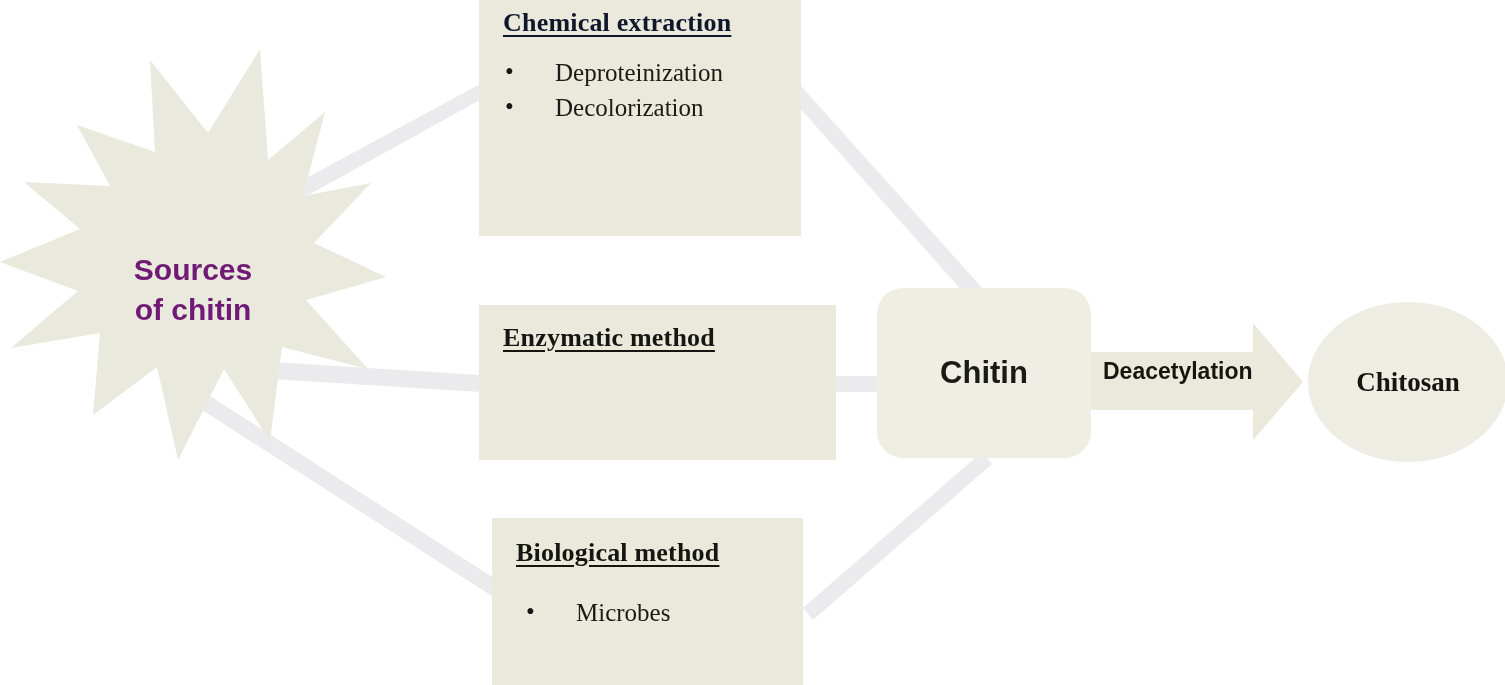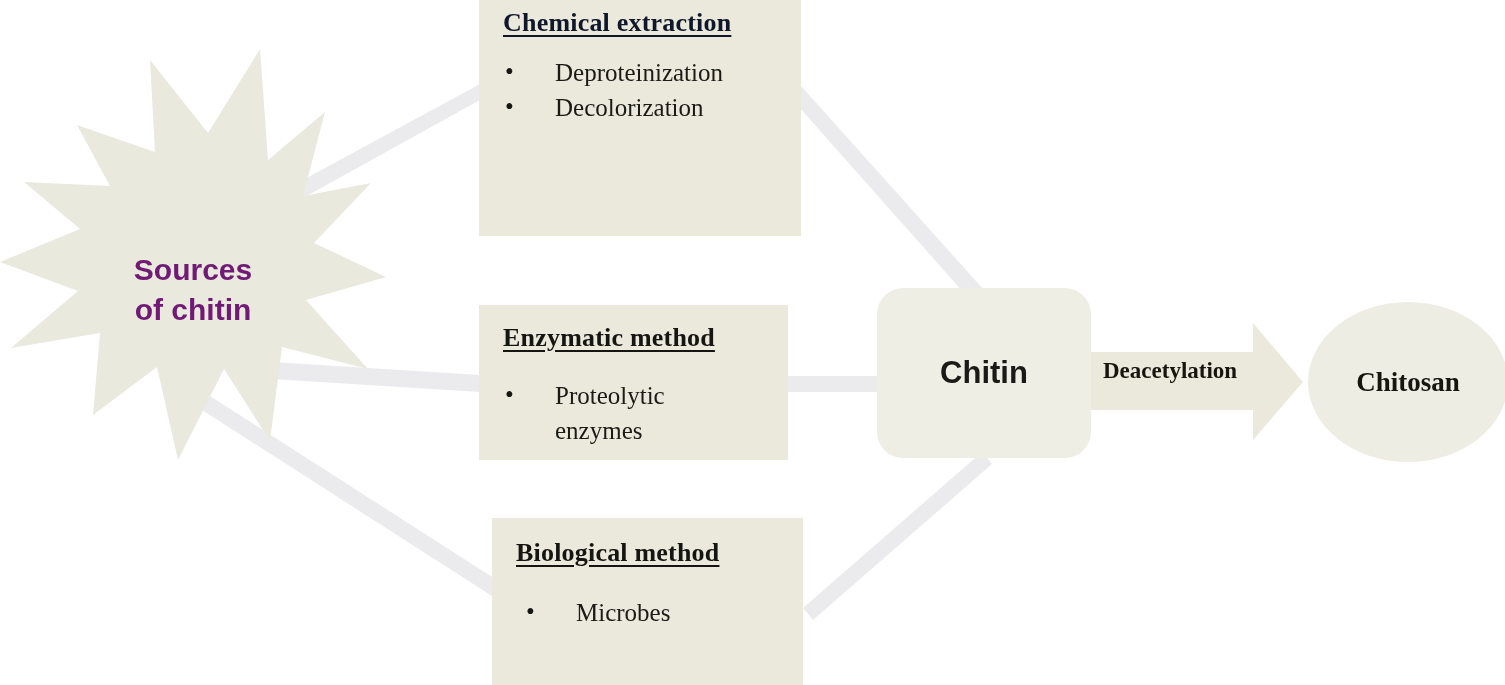--- a/index.html
+++ b/index.html
@@ -97,21 +97,21 @@
   #chitin-label {
     font-family: "Liberation Sans", sans-serif;
     font-weight: bold;
     font-size: 31px;
     color: #1a1a16;
   }
   
   #deacetylation-label {
     left: 1103px;
     top: 358px;
-    font-family: Liberation Serif, serif;
+    font-family: Liberation Sans, sans-serif;
     font-weight: bold;
     font-size: 23px;
     color: #16160f;
     white-space: nowrap;
   }
   
   #chitosan-ellipse {
     left: 1308px;
     top: 302px;
     width: 200px;
@@ -123,21 +123,21 @@
     justify-content: center;
   }
   #chitosan-label {
     font-family: "Liberation Serif", serif;
     font-weight: bold;
     font-size: 27px;
     color: #16160f;
   }
   
   #box-chemical   { left: 479px; top: -6px;  width: 322px; height: 242px; }
-  #box-enzymatic  { left: 479px; top: 305px; width: 309px; height: 155px; }
+  #box-enzymatic  { left: 479px; top: 305px; width: 357px; height: 155px; }
   #box-biological { left: 492px; top: 518px; width: 311px; height: 175px; }
 
   #box-chemical .method-title   { position: absolute; left: 24px; top: 14px; }
   #box-chemical .bullets        { position: absolute; left: 4px;  top: 62px; }
   #box-enzymatic .method-title  { position: absolute; left: 24px; top: 18px; }
   #box-enzymatic .bullets       { position: absolute; left: 4px;  top: 74px; width: 250px; }
   #box-biological .method-title { position: absolute; left: 24px; top: 20px; }
   #box-biological .bullets      { position: absolute; left: 12px; top: 78px; }
 </style>
 </head>
@@ -179,23 +179,20 @@
   <div class="node method-box" id="box-chemical">
     <div class="method-title title-navy">Chemical extraction</div>
     <ul class="bullets">
       <li>Deproteinization</li>
       <li>Decolorization</li>
     </ul>
   </div>
 
   <div class="node method-box" id="box-enzymatic">
     <div class="method-title title-black">Enzymatic method</div>
-    <ul class="bullets">
-      <li>Proteolytic enzymes</li>
-    </ul>
   </div>
 
   <div class="node method-box" id="box-biological">
     <div class="method-title title-black">Biological method</div>
     <ul class="bullets">
       <li>Microbes</li>
     </ul>
   </div>
 
   <div class="node" id="chitin-box">

